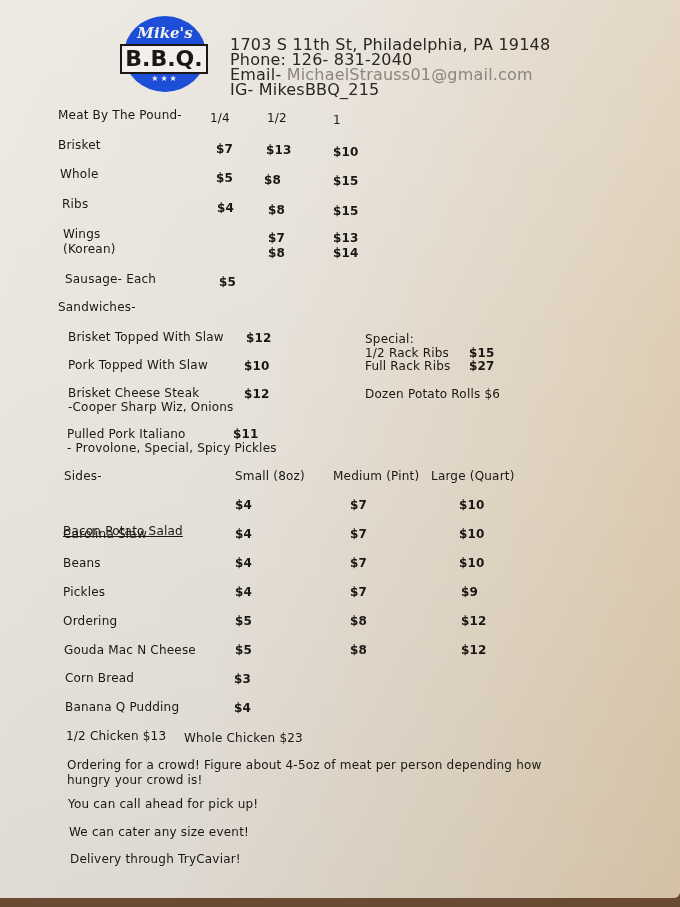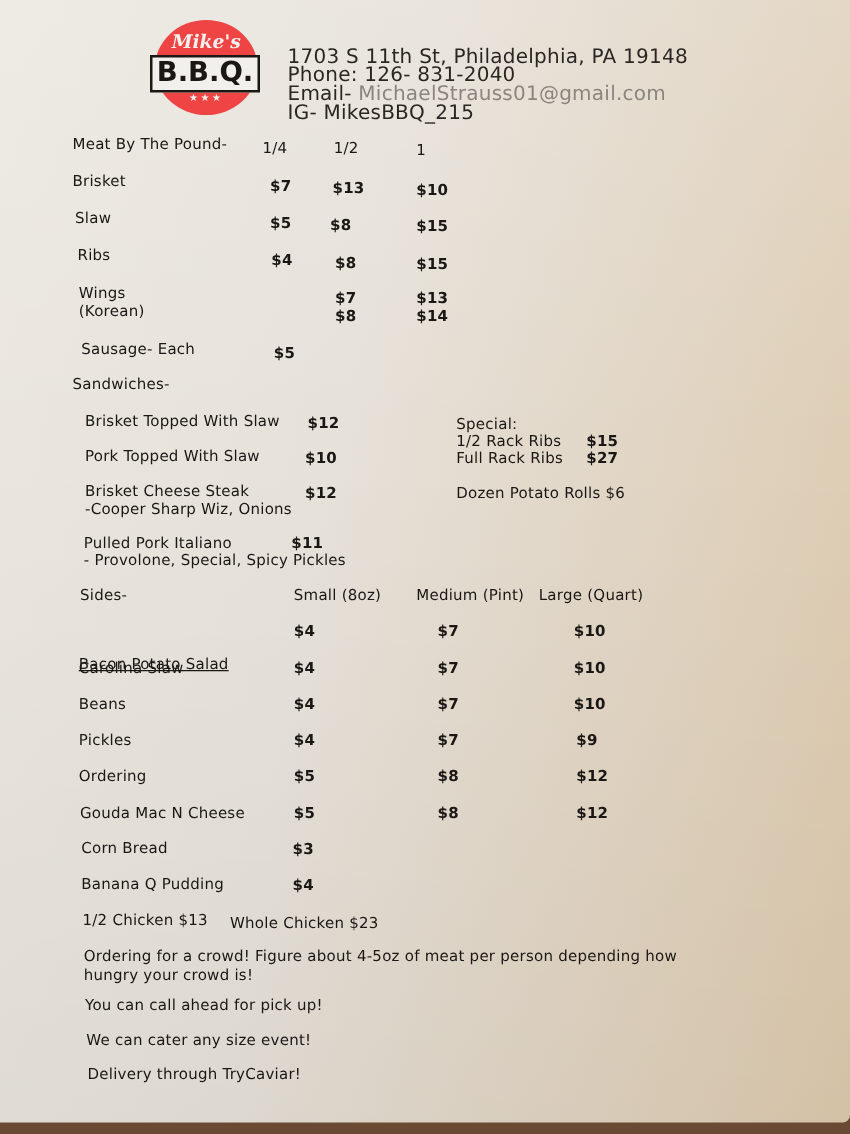--- a/index.html
+++ b/index.html
@@ -16,21 +16,21 @@
     }
     .shade {
       position: absolute; left: 0; top: 0; width: 680px; height: 898px;
       background: linear-gradient(180deg, rgba(255,255,255,0.15) 0%, rgba(255,255,255,0) 40%, rgba(0,0,0,0.04) 100%);
     }
     .t { position: absolute; white-space: nowrap; font-size: 12px; letter-spacing: 0.2px; }
     .b { font-weight: bold; }
     
     .logo {
       position: absolute; left: 124px; top: 16px; width: 82px; height: 76px;
-      border-radius: 50%; background: #ef4444;
+      border-radius: 50%; background: #1d4ed8;
     }
     .logo .mikes {
       position: absolute; left: 0; width: 100%; top: 8px; text-align: center;
       color: #f2f0ec; font-family: "DejaVu Serif", serif; font-style: italic; font-weight: bold; font-size: 15px;
     }
     .logo .bbq {
       position: absolute; left: -4px; top: 28px; width: 88px; height: 30px;
       background: #f2f0ec; border: 2px solid #1a1714; box-sizing: border-box;
       text-align: center; font-family: "DejaVu Sans", sans-serif; font-weight: bold;
       font-size: 22px; line-height: 26px; color: #1a1714; letter-spacing: 0px;
@@ -65,21 +65,21 @@
 <div class="t" style="left:58px;top:108px;">Meat By The Pound-</div>
 <div class="t" style="left:210px;top:111px;">1/4</div>
 <div class="t" style="left:267px;top:111px;">1/2</div>
 <div class="t" style="left:333px;top:113px;">1</div>
 
 <div class="t" style="left:58px;top:138px;">Brisket</div>
 <div class="t b" style="left:216px;top:142px;">$7</div>
 <div class="t b" style="left:266px;top:143px;">$13</div>
 <div class="t b" style="left:333px;top:145px;">$10</div>
 
-<div class="t" style="left:60px;top:167px;">Slaw</div>
+<div class="t" style="left:60px;top:167px;">Whole</div>
 <div class="t b" style="left:216px;top:171px;">$5</div>
 <div class="t b" style="left:264px;top:173px;">$8</div>
 <div class="t b" style="left:333px;top:174px;">$15</div>
 
 <div class="t" style="left:62px;top:197px;">Ribs</div>
 <div class="t b" style="left:217px;top:201px;">$4</div>
 <div class="t b" style="left:268px;top:203px;">$8</div>
 <div class="t b" style="left:333px;top:204px;">$15</div>
 
 <div class="t" style="left:63px;top:227px;">Wings</div>

